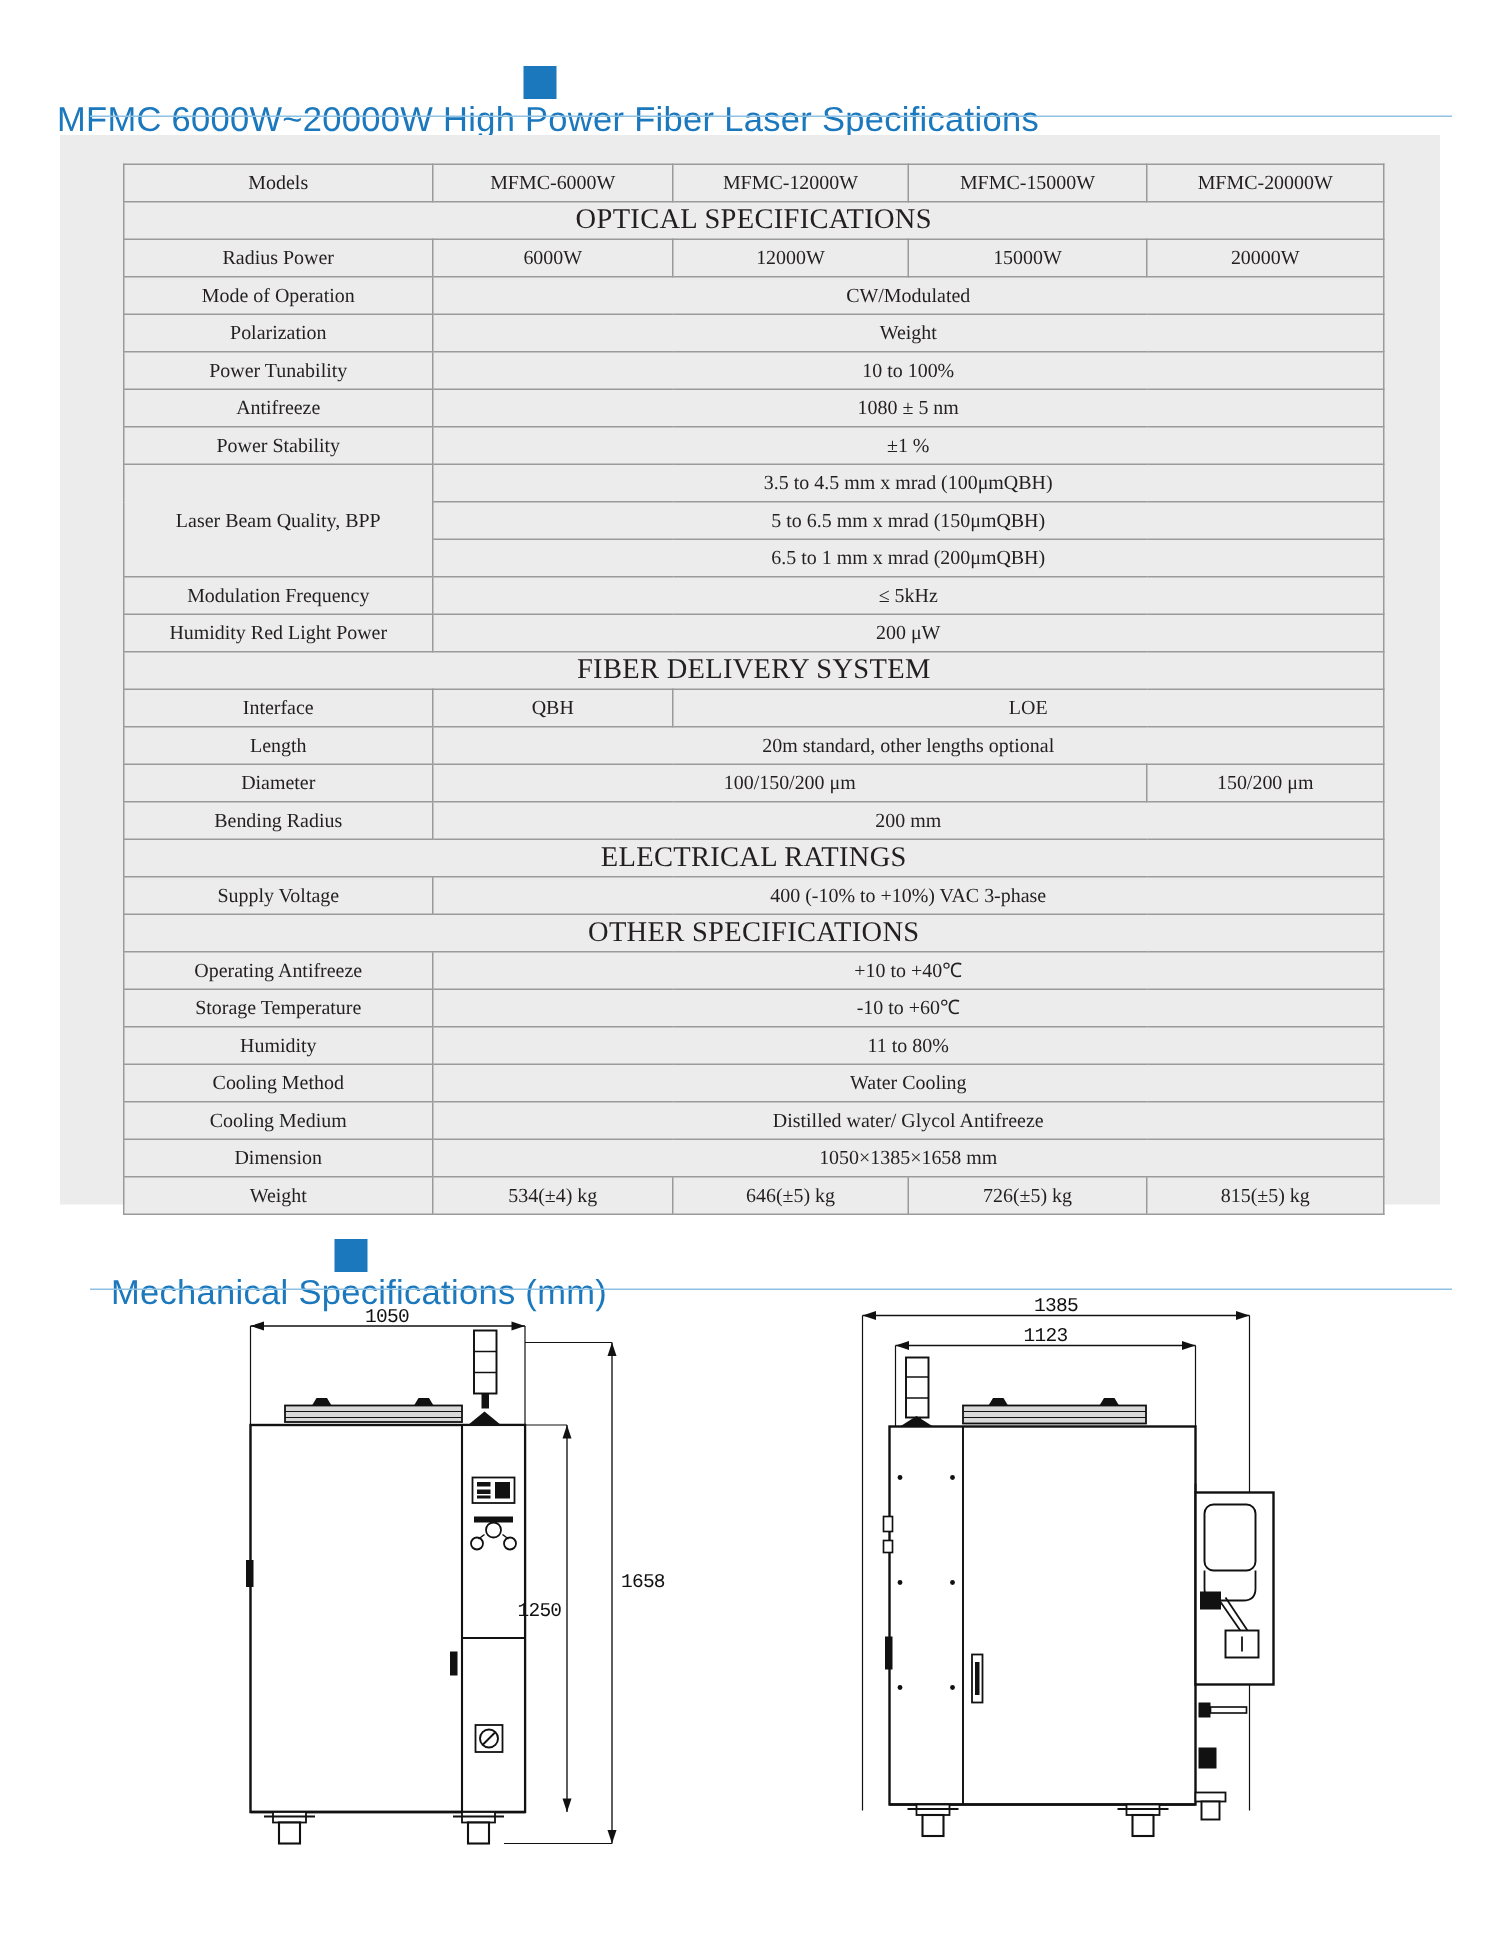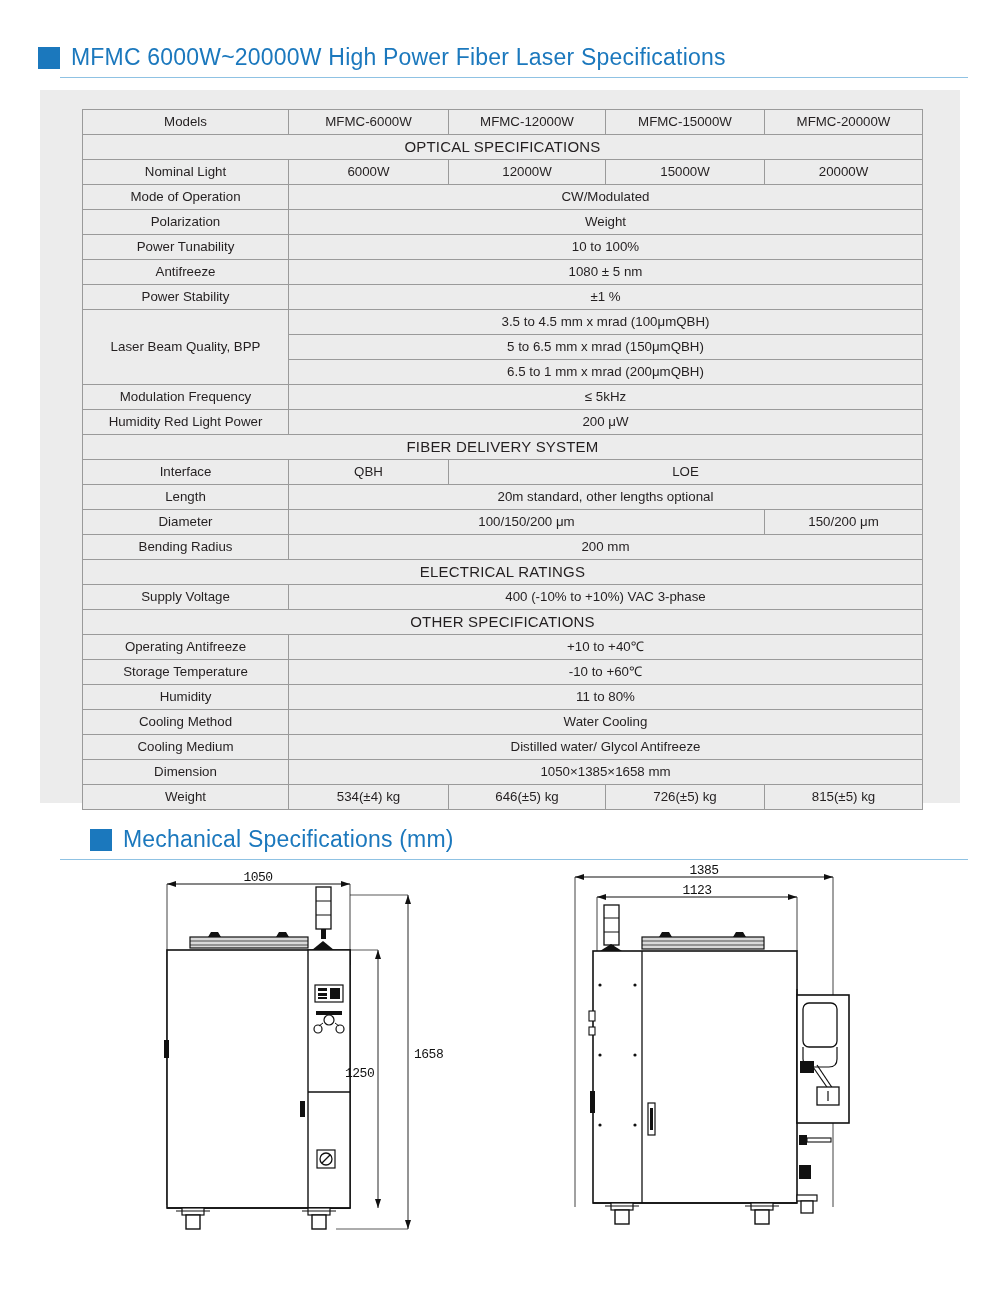--- a/index.html
+++ b/index.html
@@ -9,20 +9,21 @@
     font-family:"Liberation Sans",sans-serif;
     color:#231f20;
     overflow:hidden;
     position:relative;
   }
   
   .section-head{
     position:absolute;
     display:flex;
     align-items:center;
+    flex-direction:column;
   }
   .sq{
     width:22px;height:22px;
     background:#1b78bd;
     flex:0 0 auto;
     margin-right:11px;
   }
   .section-title{
     font-size:23px;
     color:#1b78bd;
@@ -40,33 +41,34 @@
     position:absolute;
     background:#ececec;
   }
   
   table.spec{
     position:absolute;
     border-collapse:collapse;
     table-layout:fixed;
     font-size:13.3px;
     color:#231f20;
+    font-family:Liberation Serif, serif;
   }
   table.spec td{
     border:1px solid #9a9a9a;
     background:#ececec;
     text-align:center;
     vertical-align:middle;
     height:24px;
     padding:0 3px;
     line-height:1.15;
     font-weight:400;
   }
   td.sect{
-    font-size:15px;
+    font-size:19px;
     font-weight:700;
     letter-spacing:.2px;
     height:25px;
   }
   td.lbl{font-size:13.3px;}
   
   .draw{
     position:absolute;
   }
   .dim-text{
@@ -100,21 +102,21 @@
       <td class="lbl">Models</td>
       <td>MFMC-6000W</td>
       <td>MFMC-12000W</td>
       <td>MFMC-15000W</td>
       <td>MFMC-20000W</td>
     </tr>
     <tr>
       <td class="sect" colspan="5">OPTICAL SPECIFICATIONS</td>
     </tr>
     <tr>
-      <td class="lbl">Nominal Light</td>
+      <td class="lbl">Radius Power</td>
       <td>6000W</td>
       <td>12000W</td>
       <td>15000W</td>
       <td>20000W</td>
     </tr>
     <tr>
       <td class="lbl">Mode of Operation</td>
       <td colspan="4">CW/Modulated</td>
     </tr>
     <tr>
@@ -209,21 +211,21 @@
     <tr>
       <td class="lbl">Weight</td>
       <td>534(±4) kg</td>
       <td>646(±5) kg</td>
       <td>726(±5) kg</td>
       <td>815(±5) kg</td>
     </tr>
   </tbody>
 </table>
 
-<div class="section-head" style="left:54px;top:826px;padding-left:36px;">
+<div class="section-head" style="left:38px;top:826px;padding-left:36px;">
   <div class="sq"></div>
   <div class="section-title">Mechanical Specifications (mm)</div>
 </div>
 <div class="head-rule" style="left:60px;top:859px;width:908px;"></div>
 
 <svg class="draw" style="left:140px;top:865px;" width="320" height="400" viewBox="0 0 320 400">
   <g fill="none" stroke="#111" stroke-width="1.1">
 
     <line x1="27" y1="19" x2="210" y2="19"></line>
     <path d="M27,19 l9,-3 v6 z" fill="#111" stroke="none"></path>

